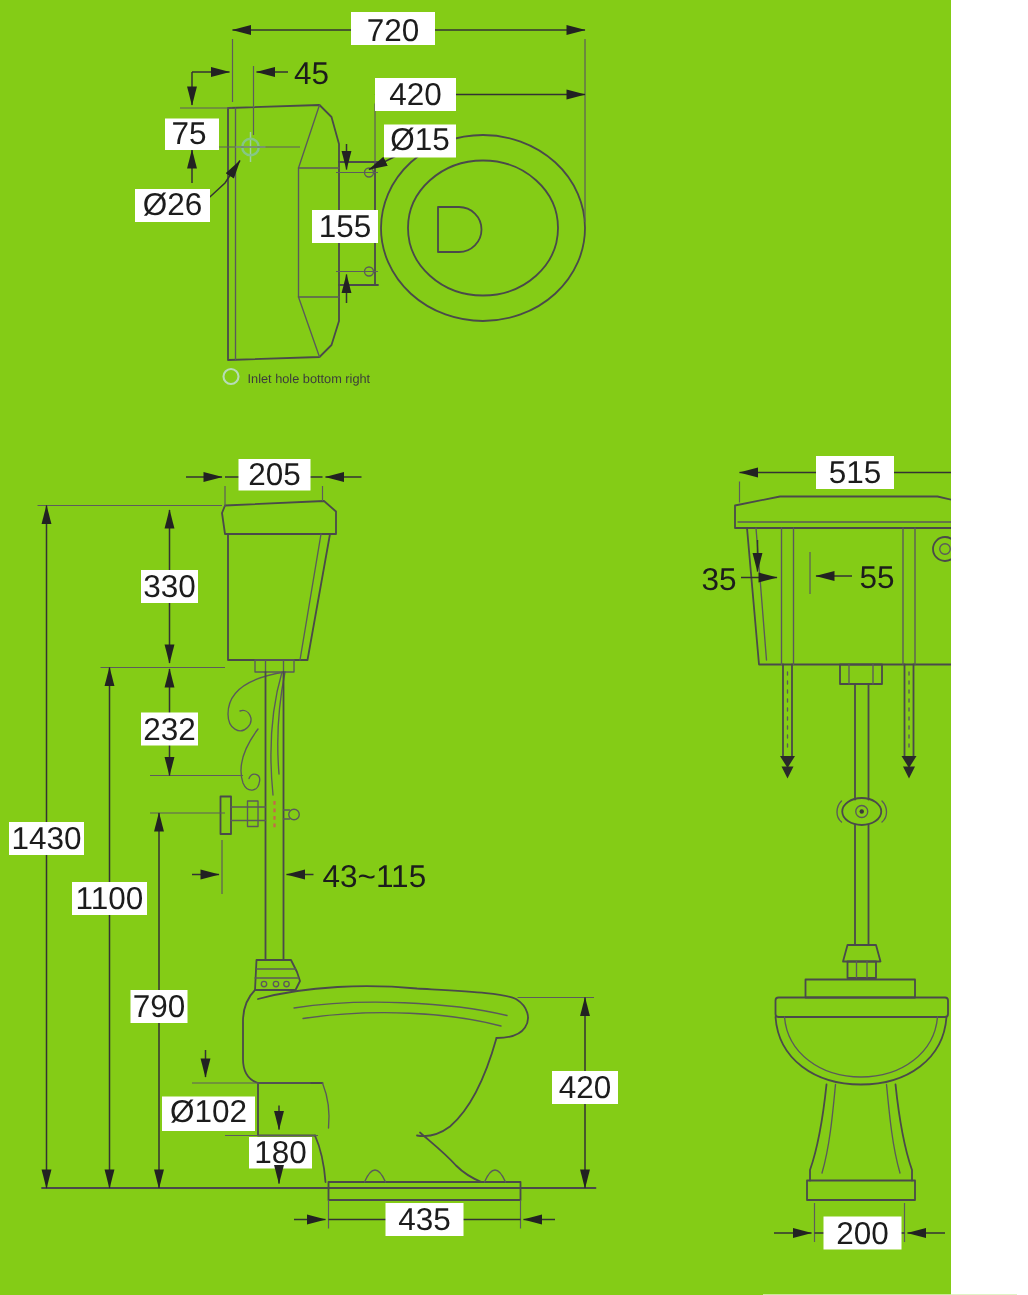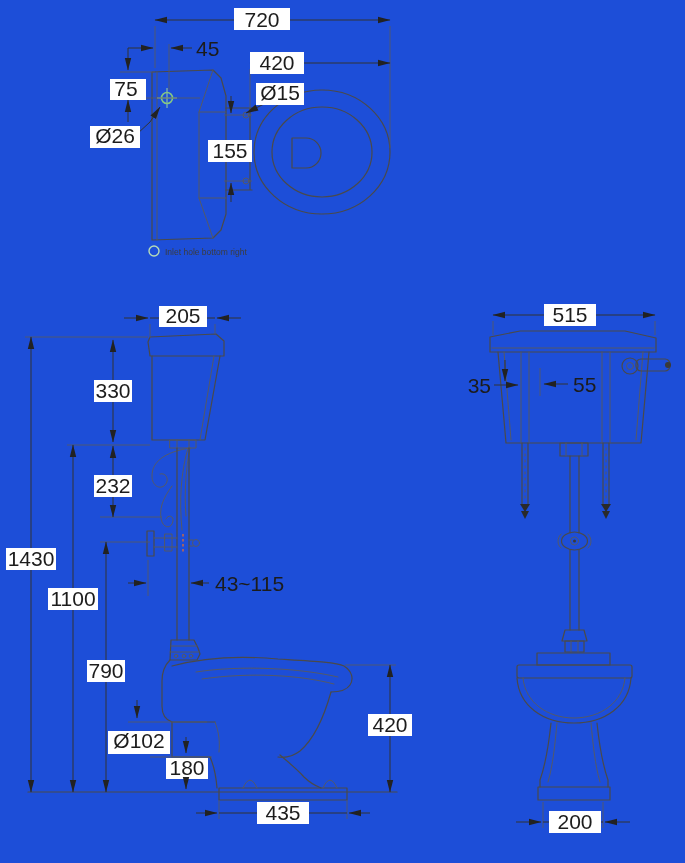--- a/index.html
+++ b/index.html
@@ -1,16 +1,16 @@
 <!DOCTYPE html>
 <html><head>
 <meta charset="utf-8">
 <style>
   html,body{margin:0;padding:0;background:#ffffff;}
-  .sheet{width:685px;height:863px;background:#1d4ed8;position:relative;overflow:hidden;}
+  .sheet{width:634px;height:863px;background:#84cc16;position:relative;overflow:hidden;}
   svg{display:block;}
   svg text{font-family:"Liberation Sans",sans-serif;font-size:21px;fill:#1c1c1c;text-anchor:middle;}
   svg text.small{font-size:8.5px;fill:#3c3c3c;text-anchor:start;}
   svg text.start{text-anchor:start;}
   svg text.end{text-anchor:end;}
   .geo{stroke:#4a4a4a;stroke-width:1.2;fill:none;stroke-linecap:round;stroke-linejoin:round;}
   .geo2{stroke:#5a5a5a;stroke-width:0.9;fill:none;stroke-linecap:round;stroke-linejoin:round;}
   .dim{stroke:#333;stroke-width:1;fill:none;}
   .ext{stroke:#5c5c5c;stroke-width:0.8;fill:none;}
   .lbl{fill:#fff;}

